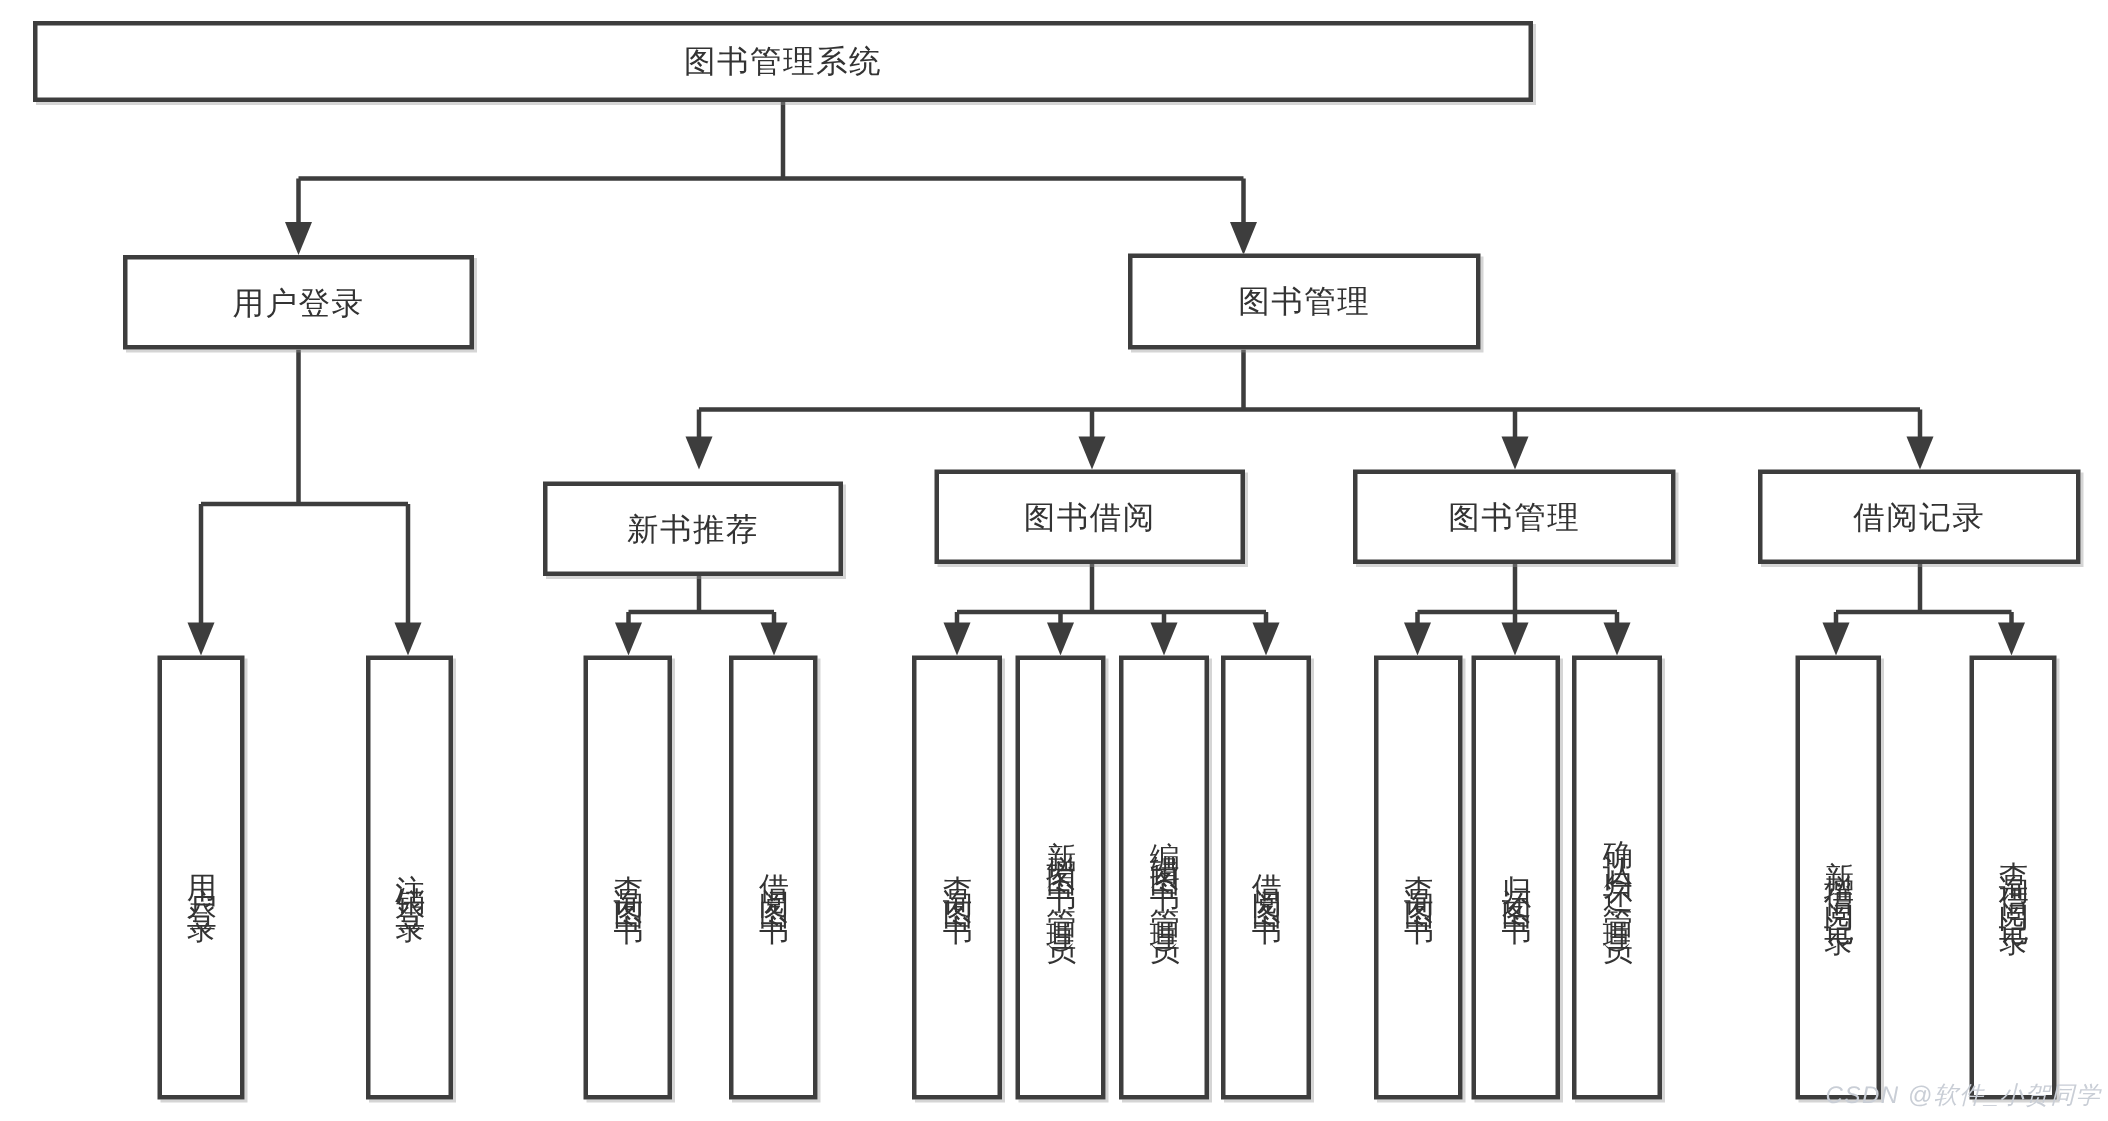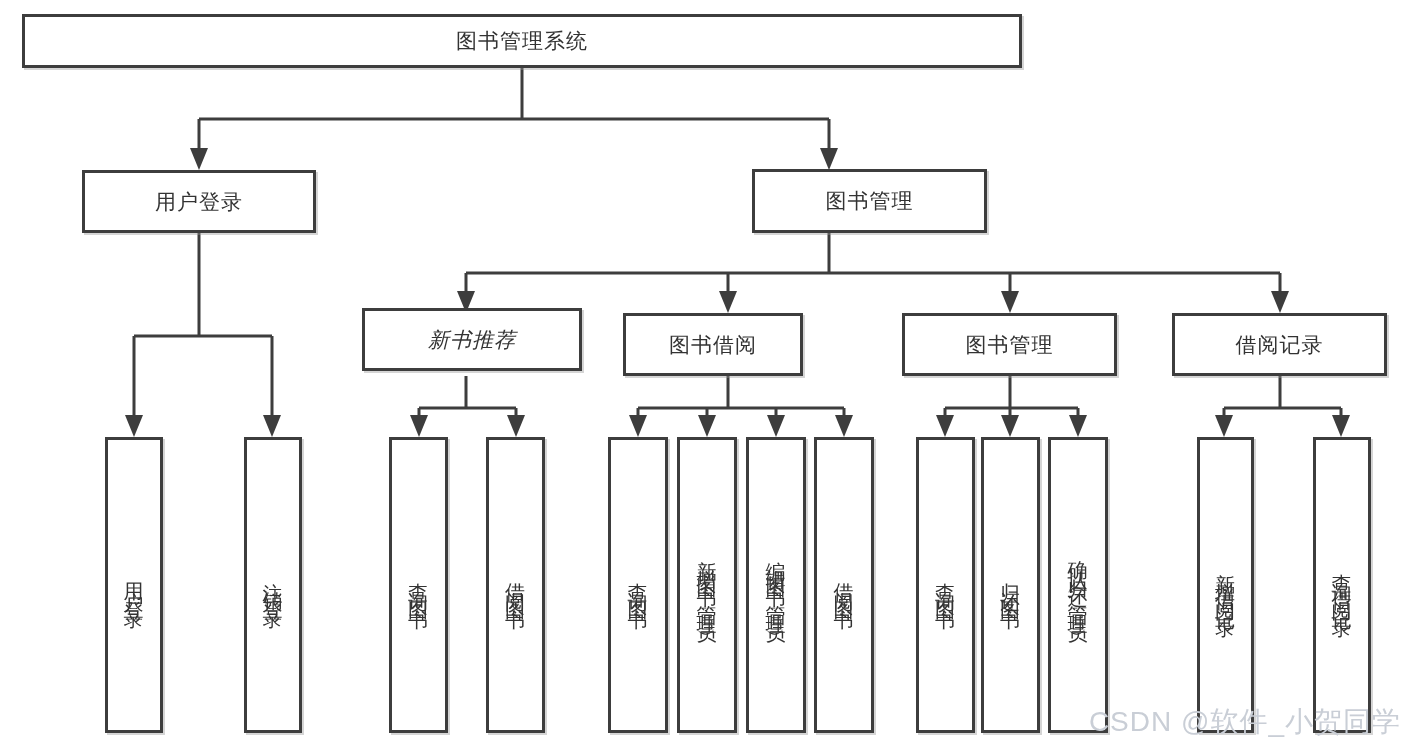--- a/index.html
+++ b/index.html
@@ -35,25 +35,26 @@
     font-size:20px;
     letter-spacing:9px;
     writing-mode:vertical-rl;
     text-orientation:mixed;
     line-height:1;
     white-space:nowrap;
   }
   .watermark{
     position:absolute;
     right:4px;bottom:6px;
-    font-size:28px;
+    font-size:16px;
     color:var(--wm);
     letter-spacing:1px;
     z-index:2;
     white-space:nowrap;
+    font-style:italic;
   }
 </style>
 </head>
 <body>
 
 <div class="stage">
 
   <svg id="connectors" width="1405" height="747" viewBox="0 0 1405 747">
     <path class="wire" d="
       M522 68 V119 M199 119 H829 M199 119 V152 M829 119 V152
@@ -82,22 +83,22 @@
       <polygon points="1069,415 1087,415 1078,437" class="arrow"></polygon>
       <polygon points="1215,415 1233,415 1224,437" class="arrow"></polygon>
       <polygon points="1332,415 1350,415 1341,437" class="arrow"></polygon>
     </svg>
 
   <div class="node hbox" style="left:22px;top:14px;width:1000px;height:54px;">图书管理系统</div>
 
   <div class="node hbox" style="left:82px;top:170px;width:234px;height:63px;">用户登录</div>
   <div class="node hbox" style="left:712px;top:169px;width:235px;height:64px;margin-left:40px;">图书管理</div>
 
-  <div class="node hbox" style="left:362px;top:308px;width:220px;height:63px;font-style:italic;">新书推荐</div>
-  <div class="node hbox" style="left:623px;top:313px;width:180px;height:63px;">图书借阅</div>
+  <div class="node hbox" style="left:362px;top:321px;width:200px;height:63px;">新书推荐</div>
+  <div class="node hbox" style="left:623px;top:313px;width:207px;height:63px;">图书借阅</div>
   <div class="node hbox" style="left:902px;top:313px;width:215px;height:63px;">图书管理</div>
   <div class="node hbox" style="left:1172px;top:313px;width:215px;height:63px;text-align:center;">借阅记录</div>
 
   <div class="node vbox" style="left:105px;top:437px;width:58px;height:296px;">用户登录</div>
   <div class="node vbox" style="left:244px;top:437px;width:58px;height:296px;">注销登录</div>
 
   <div class="node vbox" style="left:389px;top:437px;width:59px;height:296px;">查询图书</div>
   <div class="node vbox" style="left:486px;top:437px;width:59px;height:296px;">借阅图书</div>
 
   <div class="node vbox" style="left:608px;top:437px;width:60px;height:296px;">查询图书</div>

